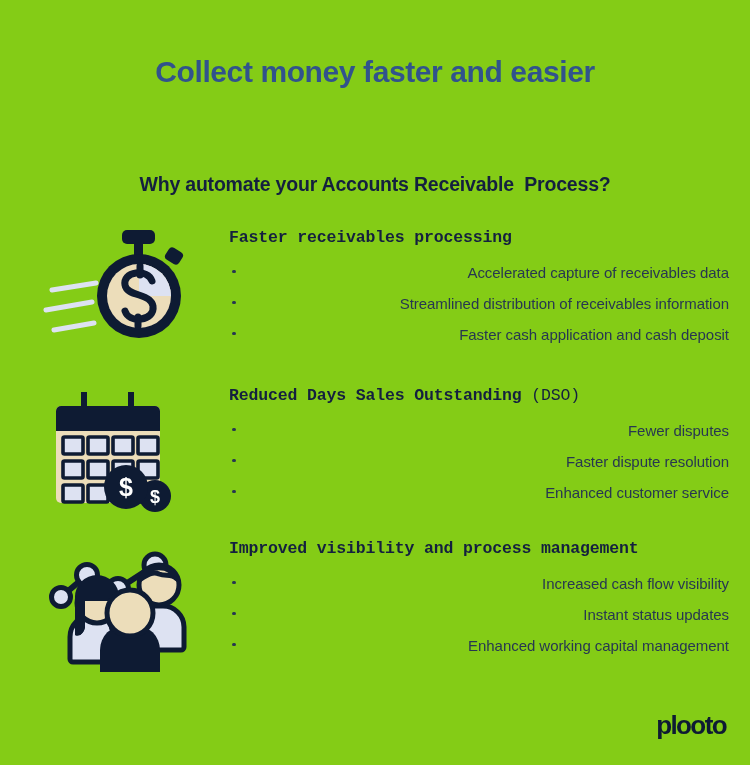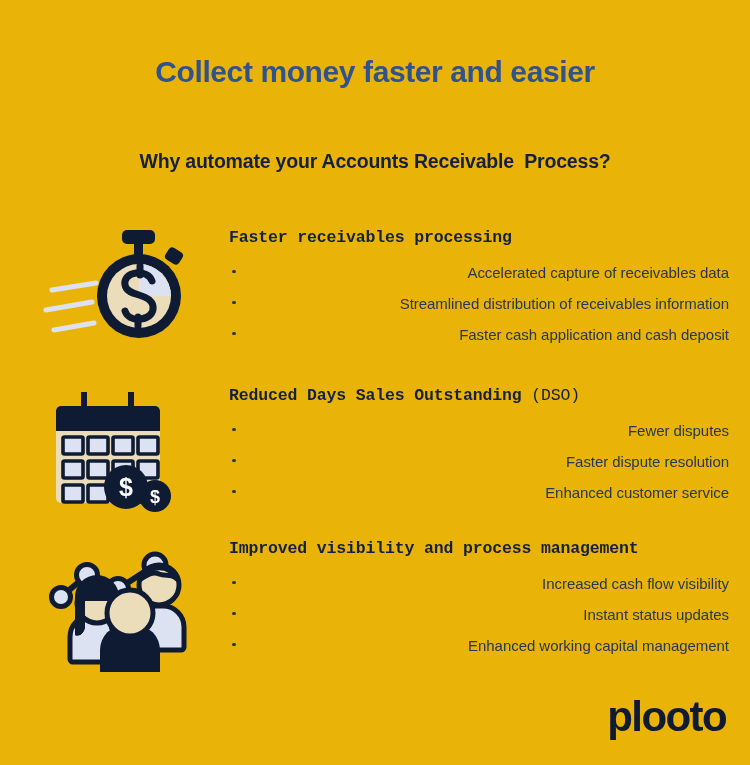--- a/index.html
+++ b/index.html
@@ -11,42 +11,42 @@
     height: 765px;
     background: #f8f8f8;
     font-family: "Liberation Sans", sans-serif;
     overflow: hidden;
     position: relative;
   }
   #page {
     width: 750px;
     height: 765px;
     position: relative;
-    background: #eab308;
+    background: #84cc16;
   }
 
   
   .headline {
     position: absolute;
     top: 52px;
     left: 0;
     width: 750px;
     text-align: center;
     font-size: 30px;
     font-weight: bold;
     line-height: 1.36;
     color: #31538c;
     letter-spacing: -0.4px;
   }
   .headline .hl-line {
     display: block;
   }
   .subhead {
     position: absolute;
-    top: 150px;
+    top: 173px;
     left: 0;
     width: 750px;
     text-align: center;
     font-size: 19.5px;
     font-weight: bold;
     color: #14203f;
     letter-spacing: -0.2px;
     white-space: pre;
   }
 
@@ -109,21 +109,21 @@
     height: 3.5px;
     background: #273751;
     border-radius: 50%;
   }
 
   
   .logo {
     position: absolute;
     right: 24px;
     bottom: 27px;
-    font-size: 42px;
+    font-size: 26px;
     font-weight: bold;
     color: #0e1b33;
     letter-spacing: -1.6px;
     line-height: 1;
   }
 </style>
 </head>
 <body>
 
 <div id="page">

